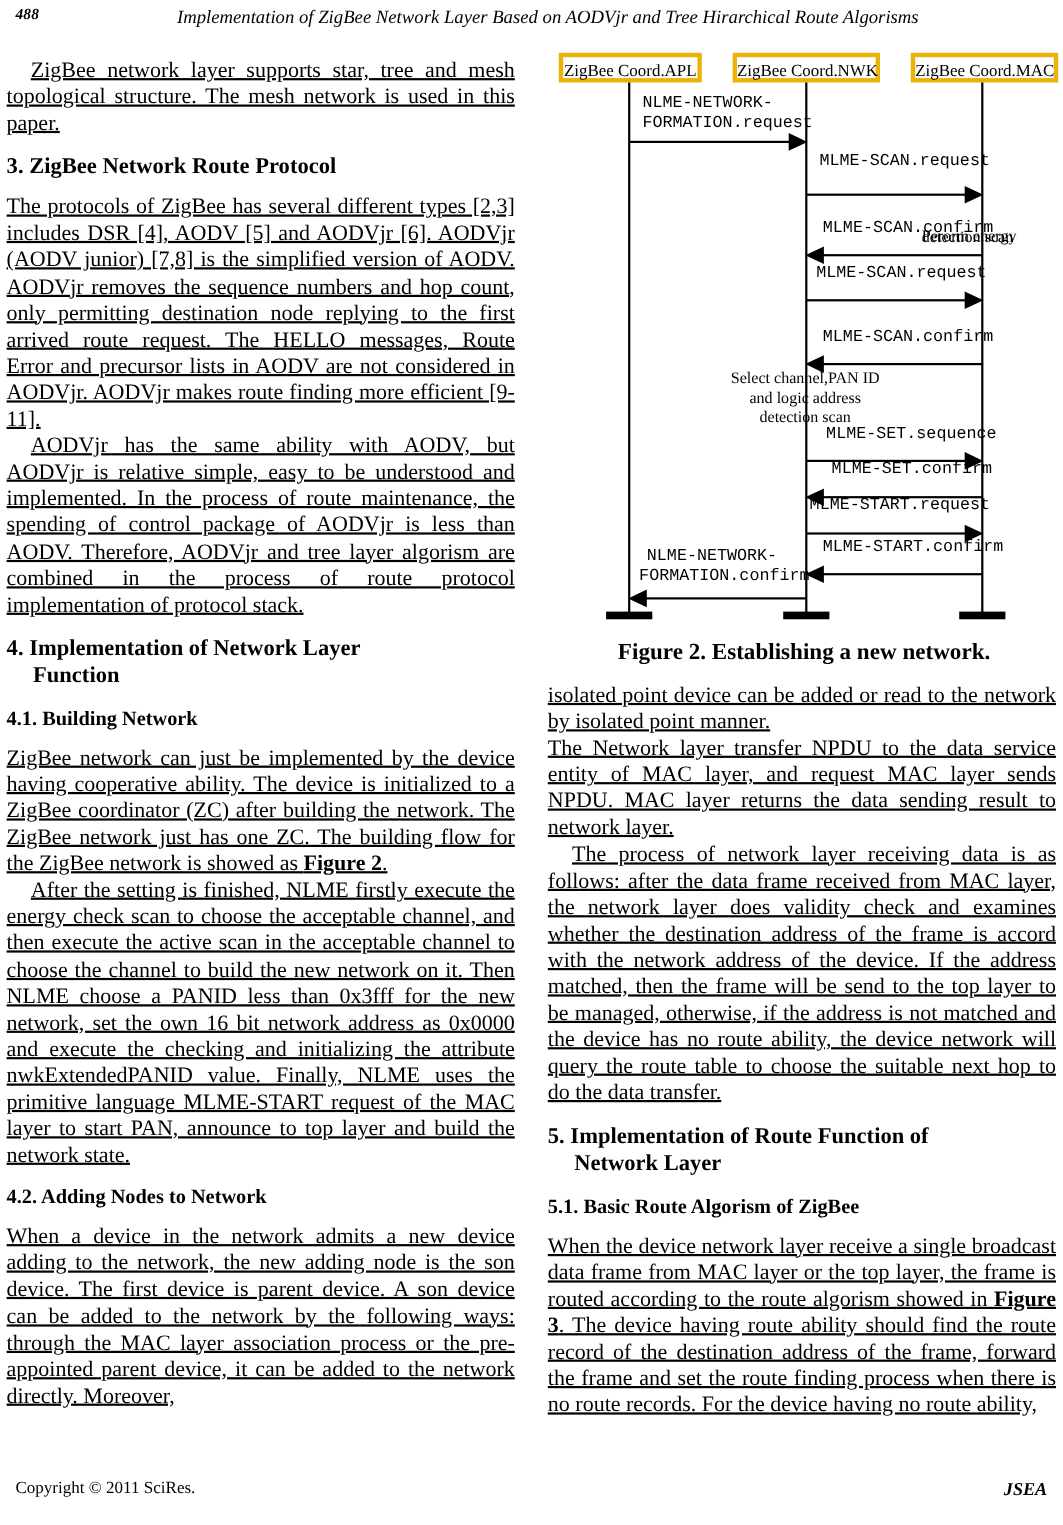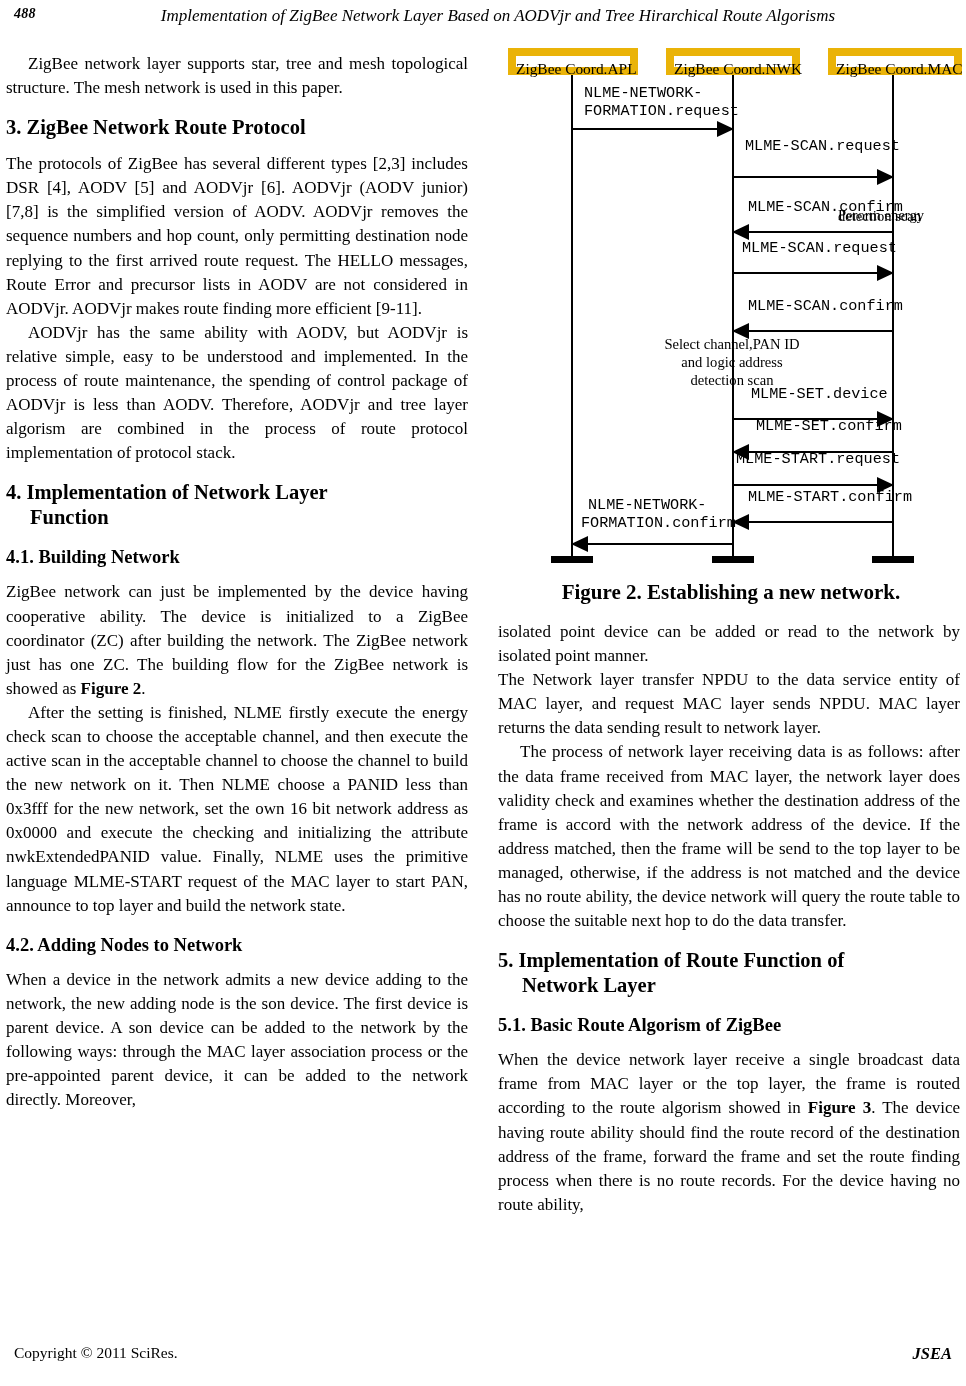--- a/index.html
+++ b/index.html
@@ -50,26 +50,27 @@
   .column {
     position: absolute;
     top: 52px;
     width: 462px;
   }
   #left-column  { left: 6px; }
   #right-column { left: 498px; }
 
   p.body-text {
     margin: 0 0 0 0;
-    font-size: 17px;
+    font-size: 20px;
     line-height: 24.1px;
     text-align: justify;
     text-justify: inter-word;
     hyphens: none;
     text-indent: 0;
+    text-decoration: underline;
   }
   p.indent { text-indent: 22px; }
 
   h2.sec-head {
     font-size: 20.5px;
     font-weight: bold;
     line-height: 25px;
     margin: 15px 0 12px 0;
     text-align: left;
   }
@@ -93,21 +94,21 @@
     top: 48px;
     width: 466px;
   }
   #seq-diagram {
     position: relative;
     width: 466px;
     height: 522px;
   }
   .actor-box {
     position: absolute;
-    border: 8px solid #eab308;
+    border: 4px solid #eab308;
     background: #fff;
     font-size: 15.4px;
     line-height: 26px;
     height: 27px;
     text-align: center;
     white-space: nowrap;
     box-sizing: border-box;
   }
   .lifeline {
     position: absolute;
@@ -250,21 +251,21 @@
     <div class="arrowhead right" style="left:379px; top:217px;"></div>
 
     <div class="msg-label" style="left:250px; top:249px;">MLME-SCAN.confirm</div>
     <div class="msg-line" style="left:248px; top:282px; width:147px;"></div>
     <div class="arrowhead left" style="left:234px; top:275px;"></div>
 
     <div class="note-label" style="left:155px; top:287px; width:158px;">Select channel,PAN ID</div>
     <div class="note-label" style="left:155px; top:305px; width:158px;">and logic address</div>
     <div class="note-label" style="left:155px; top:323px; width:158px;">detection scan</div>
 
-    <div class="msg-label" style="left:253px; top:337px;">MLME-SET.device</div>
+    <div class="msg-label" style="left:253px; top:337px;">MLME-SET.sequence</div>
     <div class="msg-line" style="left:235px; top:370px; width:145px;"></div>
     <div class="arrowhead right" style="left:379px; top:363px;"></div>
 
     <div class="msg-label" style="left:258px; top:369px;">MLME-SET.confirm</div>
     <div class="msg-line" style="left:248px; top:403px; width:147px;"></div>
     <div class="arrowhead left" style="left:234px; top:396px;"></div>
 
     <div class="msg-label" style="left:238px; top:402px;">MLME-START.request</div>
     <div class="msg-line" style="left:235px; top:436px; width:145px;"></div>
     <div class="arrowhead right" style="left:379px; top:429px;"></div>

